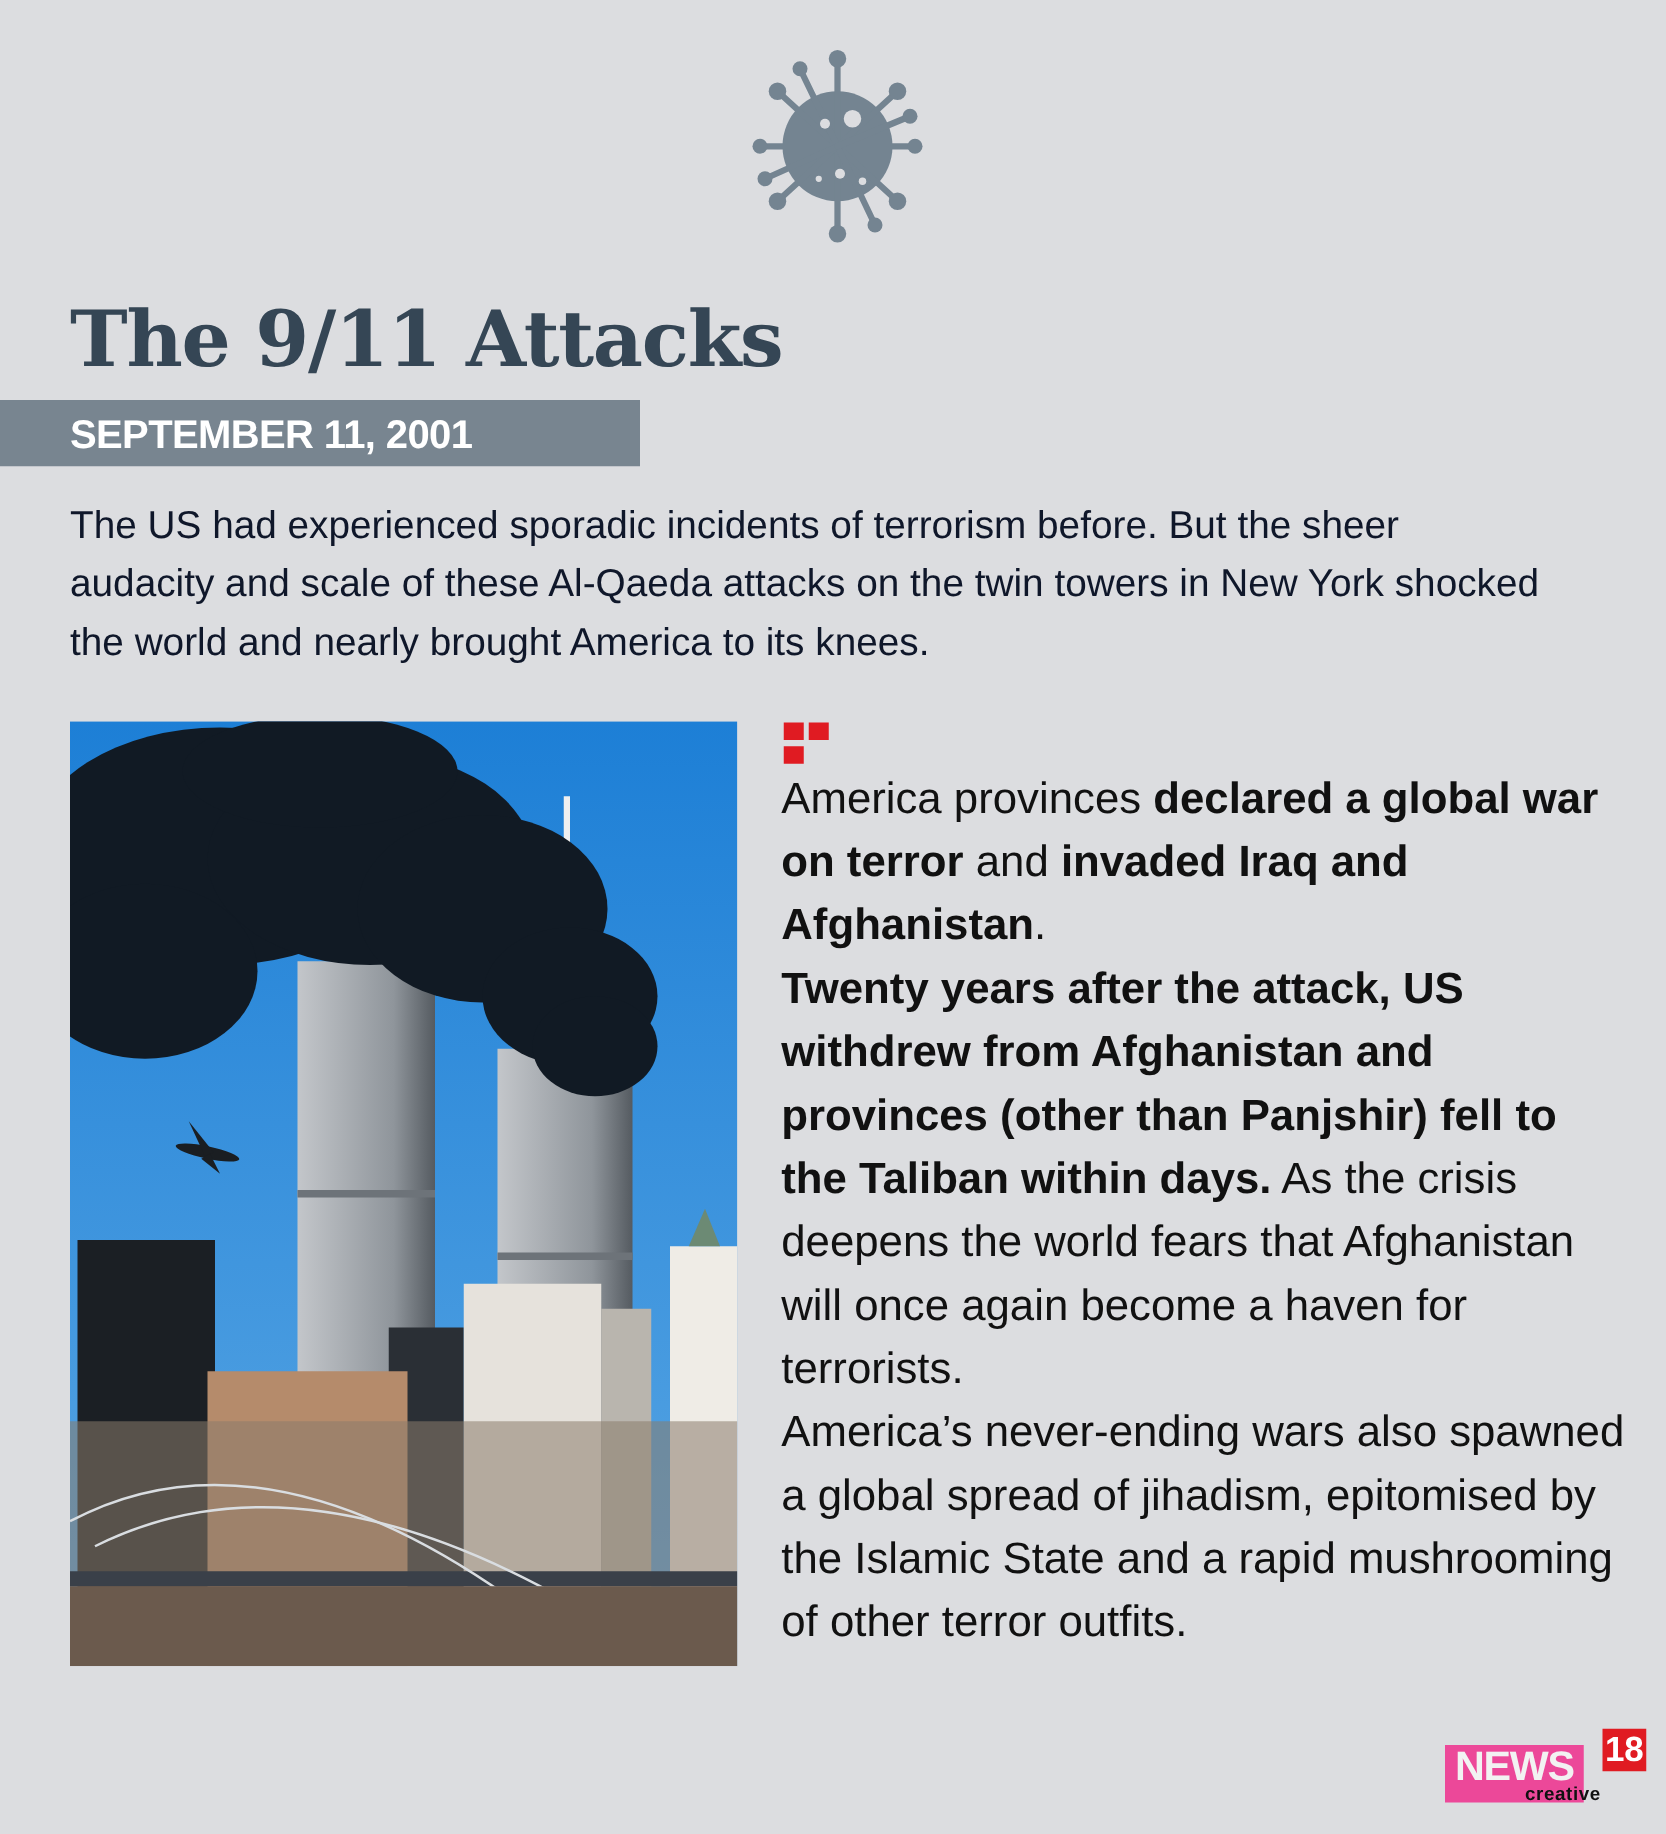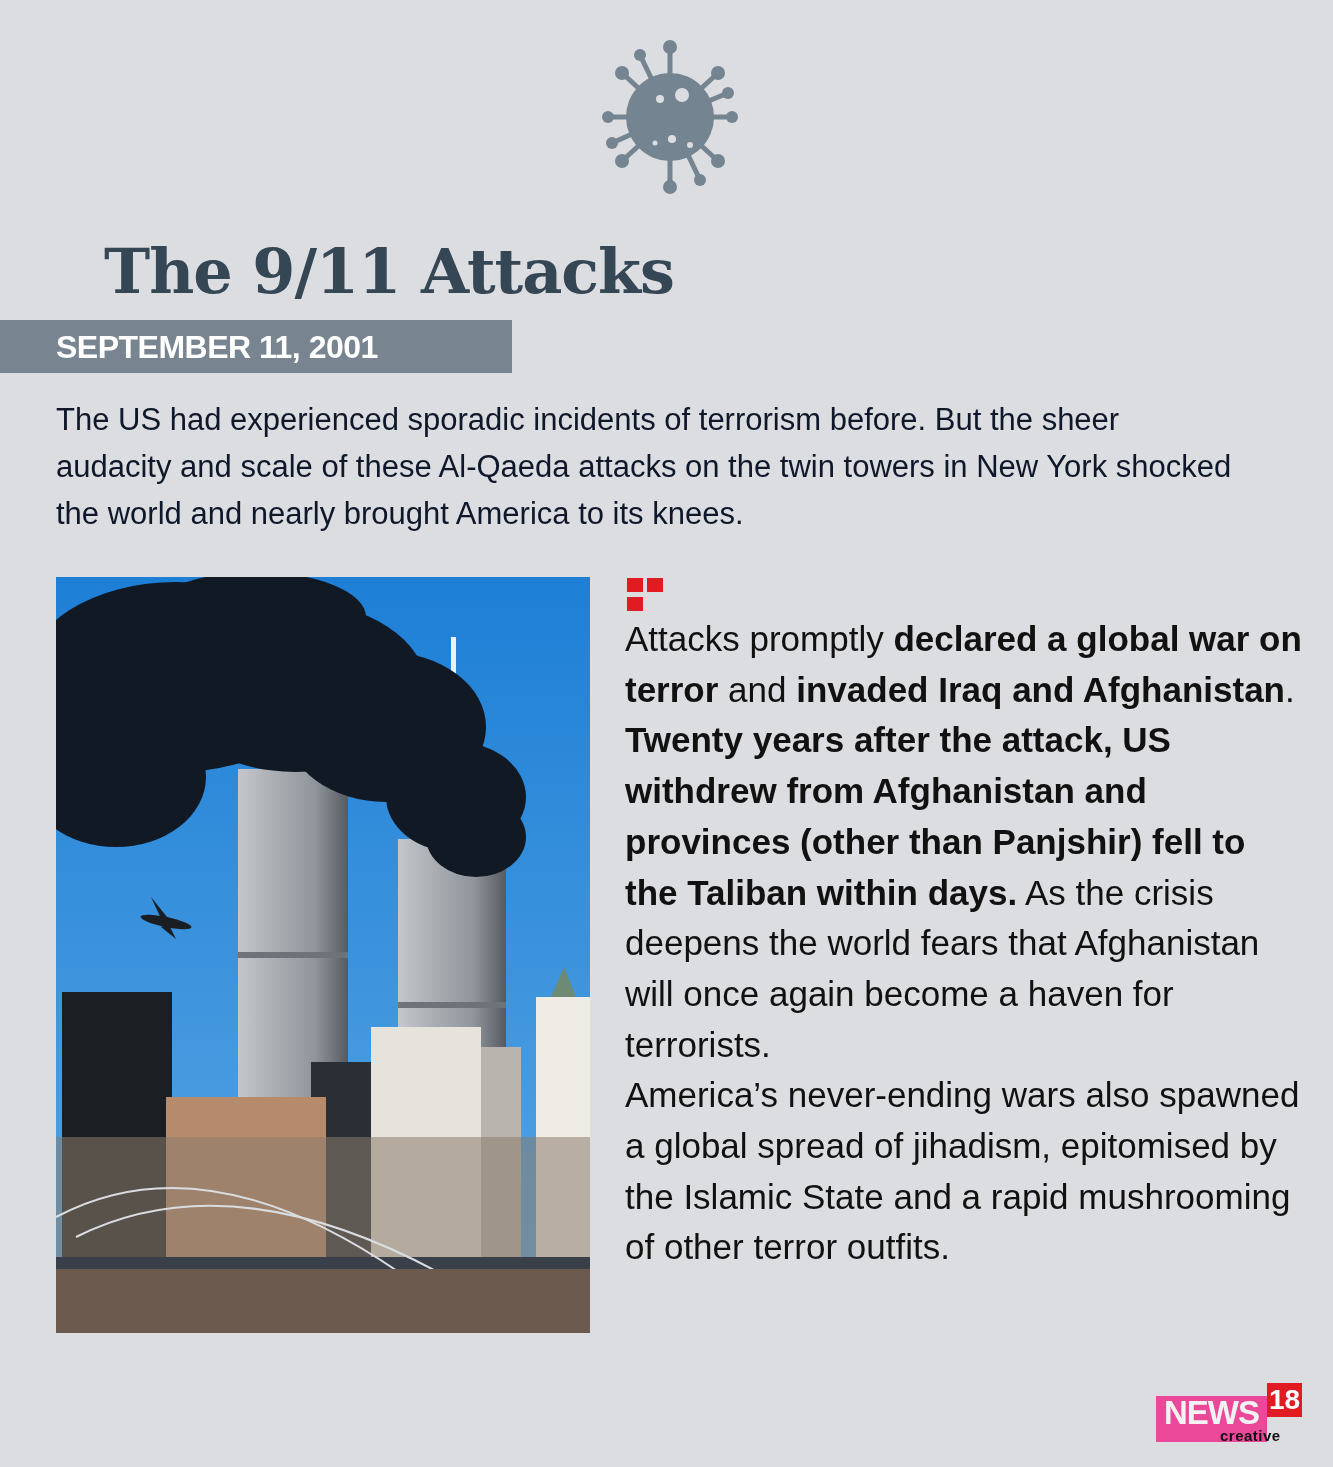--- a/index.html
+++ b/index.html
@@ -13,21 +13,21 @@
     .virus { position: absolute; left: 110px; top: 0; width: 140px; height: 160px; }
     .logo-text {
       position: absolute; left: 0; top: 70px; width: 360px; height: 26px;
       text-align: center; font-family: "DejaVu Sans", sans-serif; font-weight: bold;
       font-size: 19px; letter-spacing: 8px; color: #748491; line-height: 26px;
     }
     .logo-text span { background: #dcdde0; padding: 0 2px; }
     .title {
       position: absolute; left: 56px; top: 232px;
       font-family: "DejaVu Serif", serif; font-weight: bold; font-size: 62px;
-      color: #354655; letter-spacing: -1px; line-height: 80px; margin-left: 48px;
+      color: #354655; letter-spacing: -1px; line-height: 80px;
     }
     .date-band {
       position: absolute; left: 0; top: 320px; width: 512px; height: 53px;
       background: #788590;
     }
     .date-text {
       position: absolute; left: 56px; top: 0; line-height: 55px;
       font-family: "Liberation Sans", sans-serif; font-weight: bold; font-size: 32px;
       color: #ffffff; letter-spacing: -0.5px;
     }
@@ -50,21 +50,21 @@
     }
     .body-text p { margin: 0; }
     .body-text b { font-weight: bold; }
     .brand { position: absolute; left: 1154px; top: 1383px; width: 150px; height: 64px; }
     .brand .news {
       position: absolute; left: 2px; top: 13px; height: 46px; padding: 0 8px;
       background: #ec4899; color: #f2f2f2; font-family: "Liberation Sans", sans-serif;
       font-weight: bold; font-size: 33px; line-height: 34px; letter-spacing: -1px;
     }
     .brand .eighteen {
-      position: absolute; left: 113px; top: 0; width: 35px; height: 34px; background: #e01b22;
+      position: absolute; left: 128px; top: 0; width: 35px; height: 34px; background: #e01b22;
       color: #fff; font-family: "Liberation Sans", sans-serif; font-weight: bold;
       font-size: 28px; line-height: 34px; text-align: center;
     }
     .brand .creative {
       position: absolute; left: 66px; top: 44px; font-family: "Liberation Sans", sans-serif;
       font-weight: bold; font-size: 15px; color: #111; letter-spacing: 0.5px;
     }
   </style>
 </head>
 <body>
@@ -171,21 +171,21 @@
       <path d="M0 640 Q 150 560 350 700"></path>
       <path d="M20 660 Q 180 580 400 705"></path>
     </g>
     <rect x="0" y="692" width="534" height="64" fill="#6b5a4d"></rect>
   </svg>
 </div>
 
 <div class="red-marks"><i></i><i></i><i></i></div>
 
 <div class="body-text">
-  <p><span>Attacks promptly </span><b>declared a global war on terror</b><span> and </span><b>invaded Iraq and Afghanistan</b><span>.</span></p>
+  <p><span>America provinces </span><b>declared a global war on terror</b><span> and </span><b>invaded Iraq and Afghanistan</b><span>.</span></p>
   <p><b>Twenty years after the attack, US withdrew from Afghanistan and provinces (other than Panjshir) fell to the Taliban within days.</b><span> As the crisis deepens the world fears that Afghanistan will once again become a haven for terrorists.</span></p>
   <p>America’s never-ending wars also spawned a global spread of jihadism, epitomised by the Islamic State and a rapid mushrooming of other terror outfits.</p>
 </div>
 
 <div class="brand">
   <div class="news">NEWS</div>
   <div class="eighteen">18</div>
   <div class="creative">creative</div>
 </div>
 

